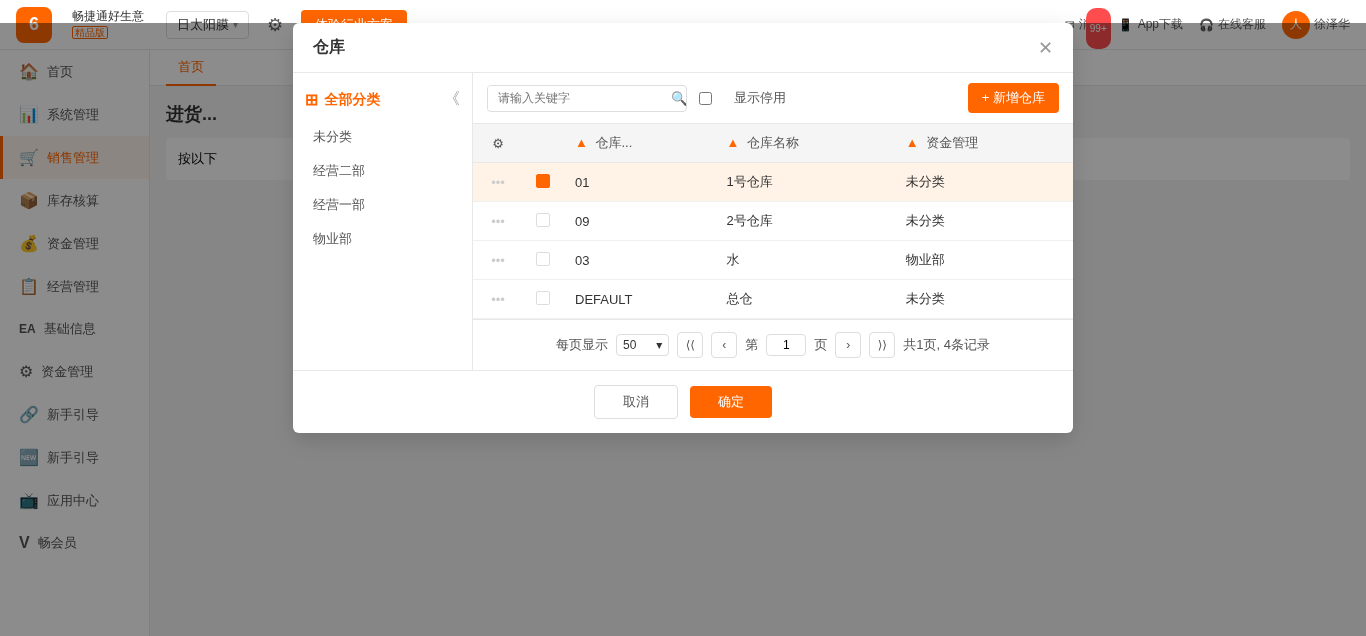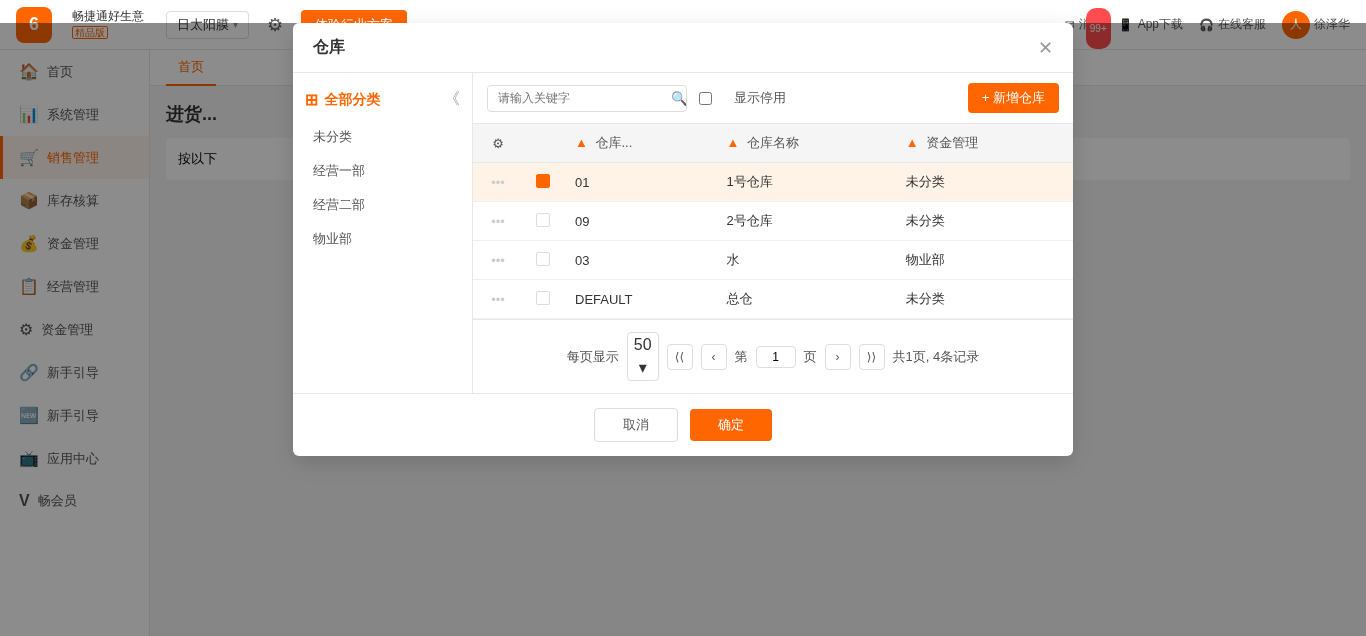--- a/index.html
+++ b/index.html
@@ -386,26 +386,25 @@
       padding: 12px;
       border-top: 1px solid #e8e8e8;
       gap: 8px;
       font-size: 13px;
       color: #555;
     }
     .page-size-select {
       border: 1px solid #ddd;
       border-radius: 4px;
       padding: 3px 6px;
-      font-size: 16px;
+      font-size: 12px;
       color: #333;
       display: flex;
       align-items: center;
-      gap: 4px;
-      flex-direction: column;
+      gap: 20px;
     }
     .page-btn {
       width: 26px;
       height: 26px;
       border: 1px solid #ddd;
       border-radius: 4px;
       display: flex;
       align-items: center;
       justify-content: center;
       cursor: pointer;
@@ -528,20 +527,24 @@
       <span class="sidebar-icon">📦</span>
       <span>库存核算</span>
     </div>
     <div class="sidebar-item">
       <span class="sidebar-icon">💰</span>
       <span>资金管理</span>
     </div>
     <div class="sidebar-item">
       <span class="sidebar-icon">📋</span>
       <span>经营管理</span>
+    </div>
+    <div class="sidebar-item">
+      <span class="sidebar-icon" style="font-style:normal;font-size:12px;font-weight:bold;color:#555">EA</span>
+      <span>基础信息</span>
     </div>
     <div class="sidebar-item">
       <span class="sidebar-icon">⚙</span>
       <span>资金管理</span>
     </div>
     <div class="sidebar-item">
       <span class="sidebar-icon">🔗</span>
       <span>新手引导</span>
     </div>
     <div class="sidebar-item">
@@ -583,22 +586,22 @@
 
       <div class="left-panel">
         <div class="left-panel-header">
           <div class="category-all">
             <span class="grid-icon">⊞</span>
             <span>全部分类</span>
           </div>
           <span class="collapse-btn">《</span>
         </div>
         <div class="category-item">未分类</div>
+        <div class="category-item">经营二部</div>
         <div class="category-item">经营一部</div>
-        <div class="category-item">经营二部</div>
         <div class="category-item">物业部</div>
       </div>
 
       <div class="right-panel">
 
         <div class="table-toolbar">
           <div class="toolbar-left">
             <div class="search-box">
               <input class="search-input" type="text" placeholder="请输入关键字" style="">
               <button class="search-btn">🔍</button>

